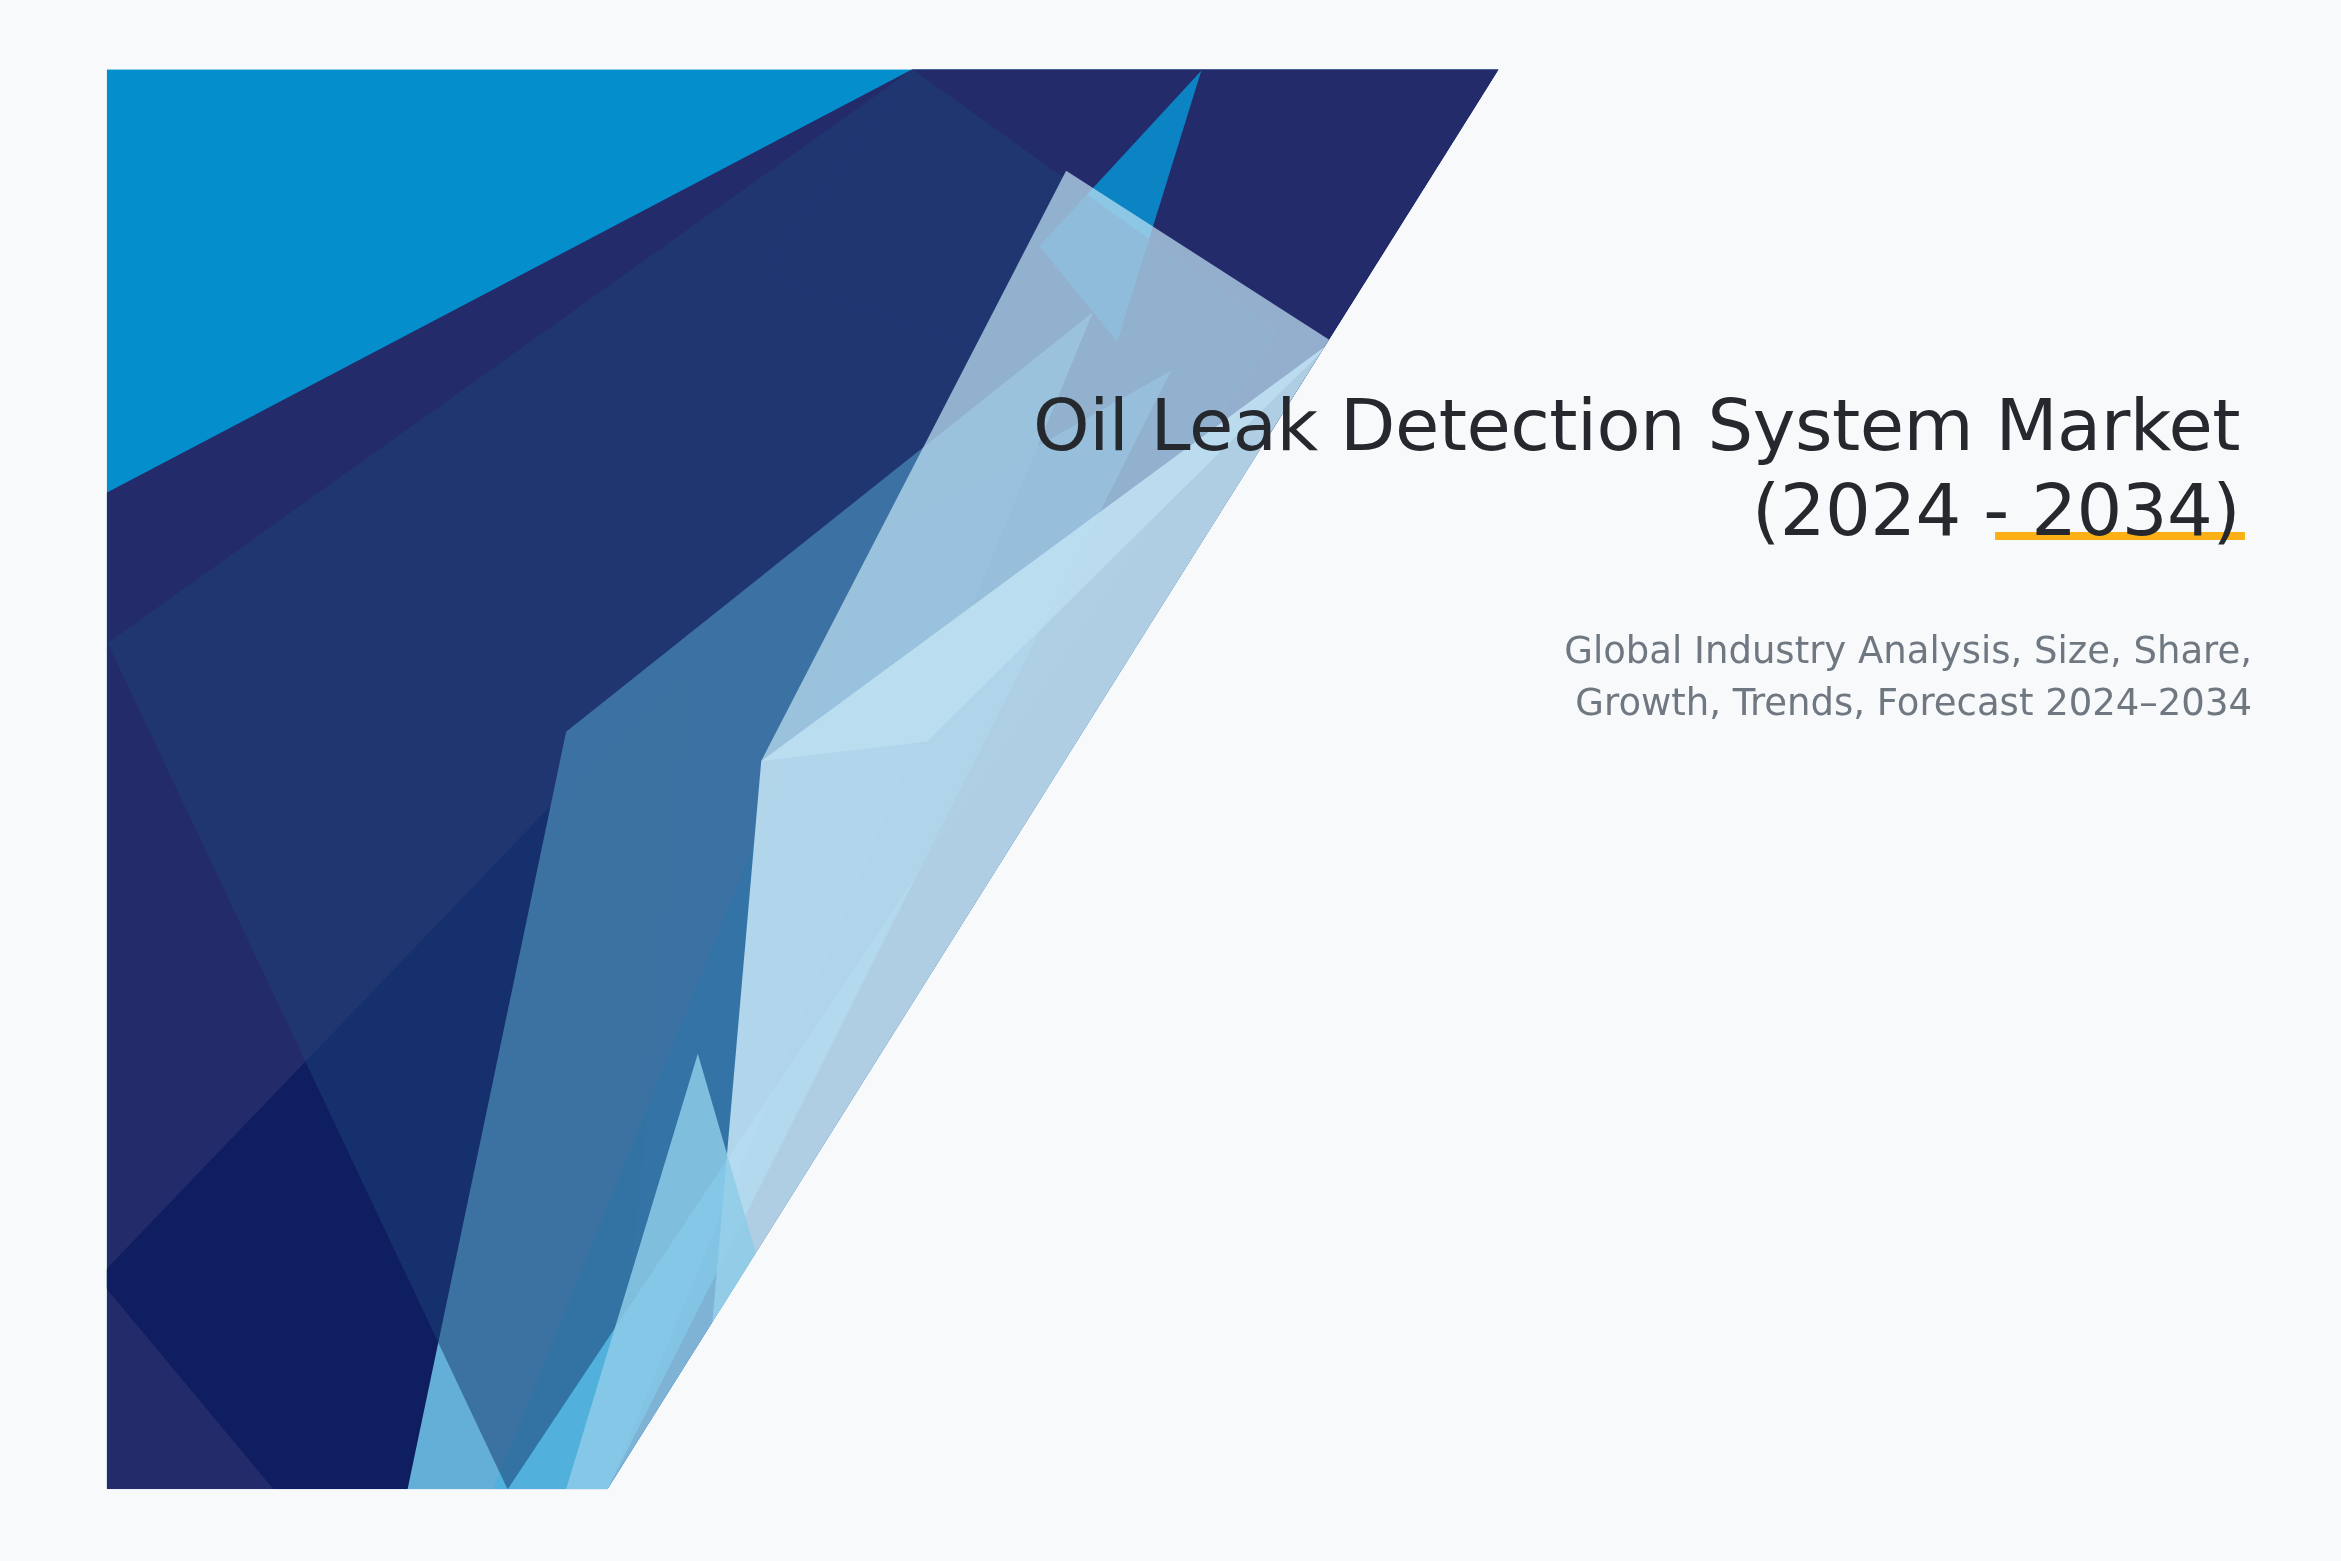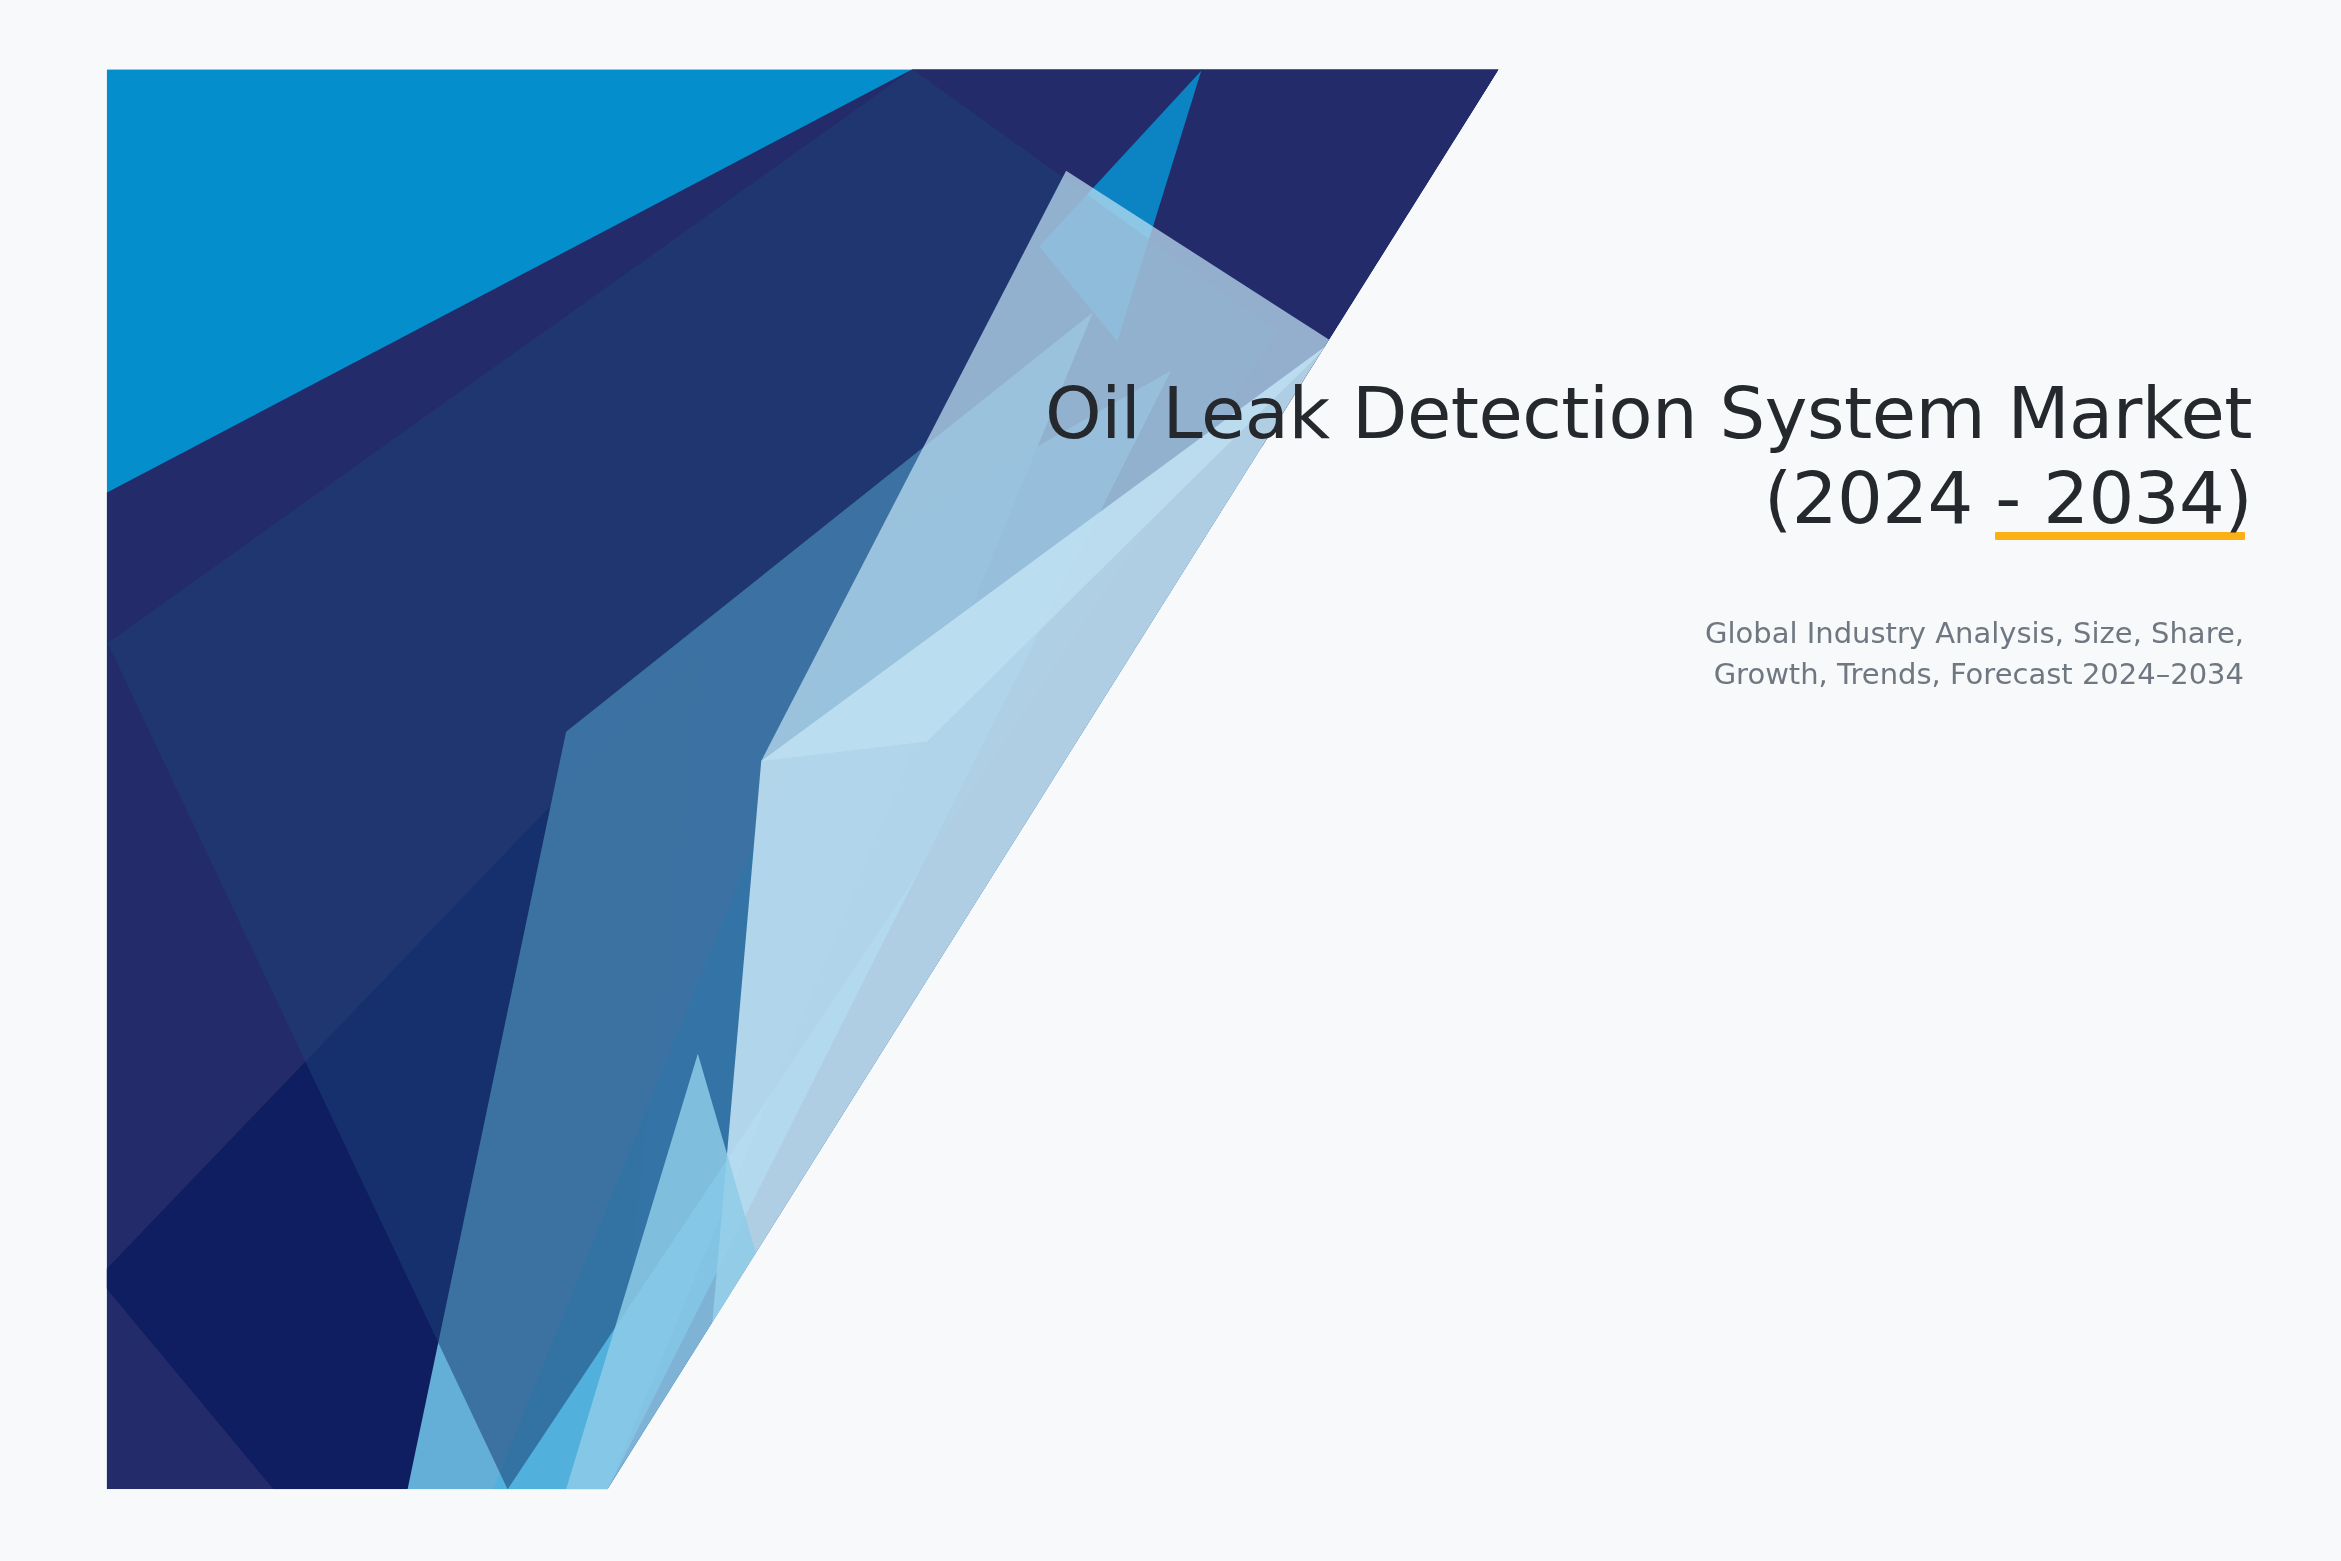--- a/index.html
+++ b/index.html
@@ -46,41 +46,41 @@
     z-index: 5;
   }
 
   .title {
     font-family: "DejaVu Sans", sans-serif;
     font-size: 72px;
     line-height: 1.18;
     font-weight: 400;
     color: #25292e;
     letter-spacing: -0.5px;
-    margin: 0;
+    margin: 12px;
     white-space: pre-line;
     position: relative;
   }
 
   .title-accent {
     position: absolute;
     right: 7.3px;
     top: 161px;
     width: 250px;
     height: 8.3px;
     background: #fbb016;
     z-index: -1;
     border-radius: 1px;
   }
 
   .subtitle {
-    margin: 8px;
+    margin: 0;
     margin-top: 72px;
     font-family: "DejaVu Sans", sans-serif;
-    font-size: 29px;
+    font-size: 37px;
     line-height: 1.42;
     font-weight: 400;
     color: #6f7780;
     white-space: pre-line;
   }
 </style>
 </head>
 <body>
 
 <div id="cover">

